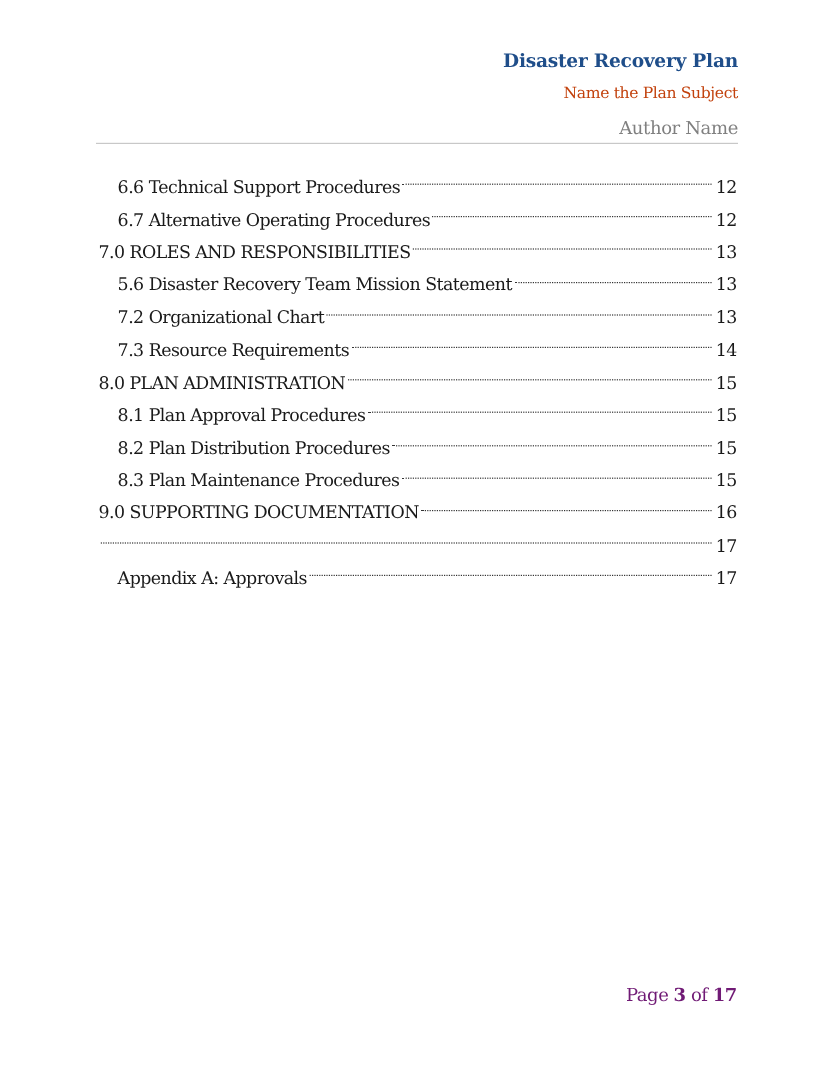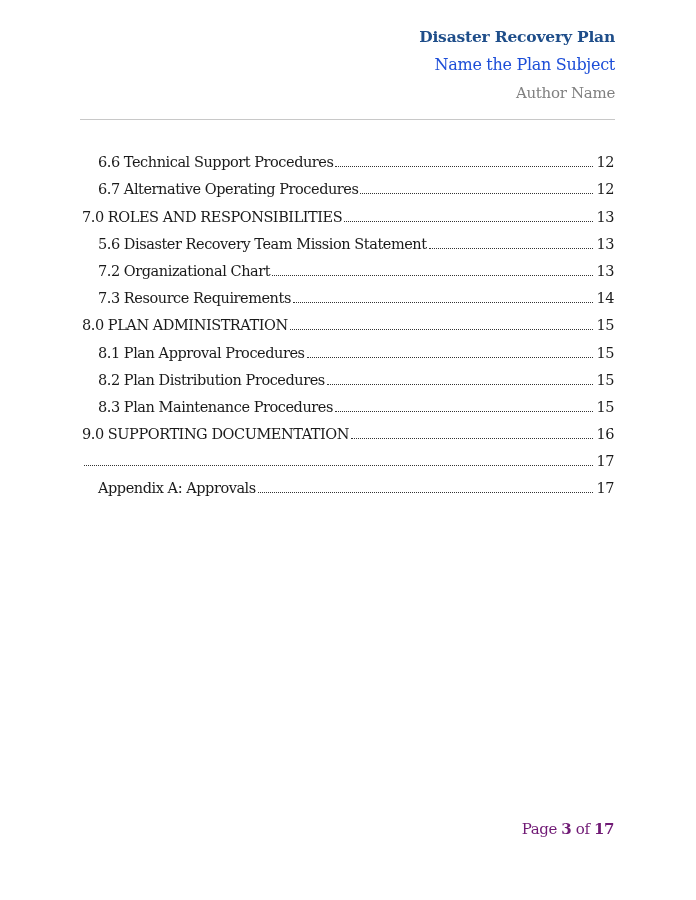--- a/index.html
+++ b/index.html
@@ -12,35 +12,35 @@
       height: 900px;
       position: relative;
       overflow: hidden;
       font-family: "DejaVu Serif", "Liberation Serif", serif;
       color: #1a1a1a;
     }
     .header {
       position: absolute;
       left: 80px;
       width: 535px;
-      top: 24px;
+      top: 38px;
       text-align: right;
     }
     .header .title {
       font-family: "DejaVu Serif", serif;
       font-weight: bold;
       font-size: 15.5px;
       color: #1f4e8a;
       line-height: 26px;
       letter-spacing: -0.2px;
     }
     .header .subject {
       font-family: "DejaVu Serif", serif;
-      font-size: 16px;
-      color: #1d4ed8;
+      font-size: 13px;
+      color: #c2410c;
       line-height: 30px;
       letter-spacing: -0.3px;
     }
     .header .author {
       font-family: "DejaVu Serif", serif;
       font-size: 15px;
       color: #808080;
       line-height: 26px;
       letter-spacing: -0.3px;
     }
@@ -56,21 +56,21 @@
       position: absolute;
       left: 82px;
       width: 532px;
       top: 143px;
       margin: 0;
       padding: 0;
       list-style: none;
     }
     .toc-entry {
       display: flex;
-      align-items: flex-end;
+      align-items: center;
       height: 27.2px;
       font-size: 14.5px;
       letter-spacing: -0.45px;
       white-space: nowrap;
     }
     .toc-entry.level2 {
       padding-left: 16px;
     }
     .toc-entry .label {
       flex: 0 0 auto;

